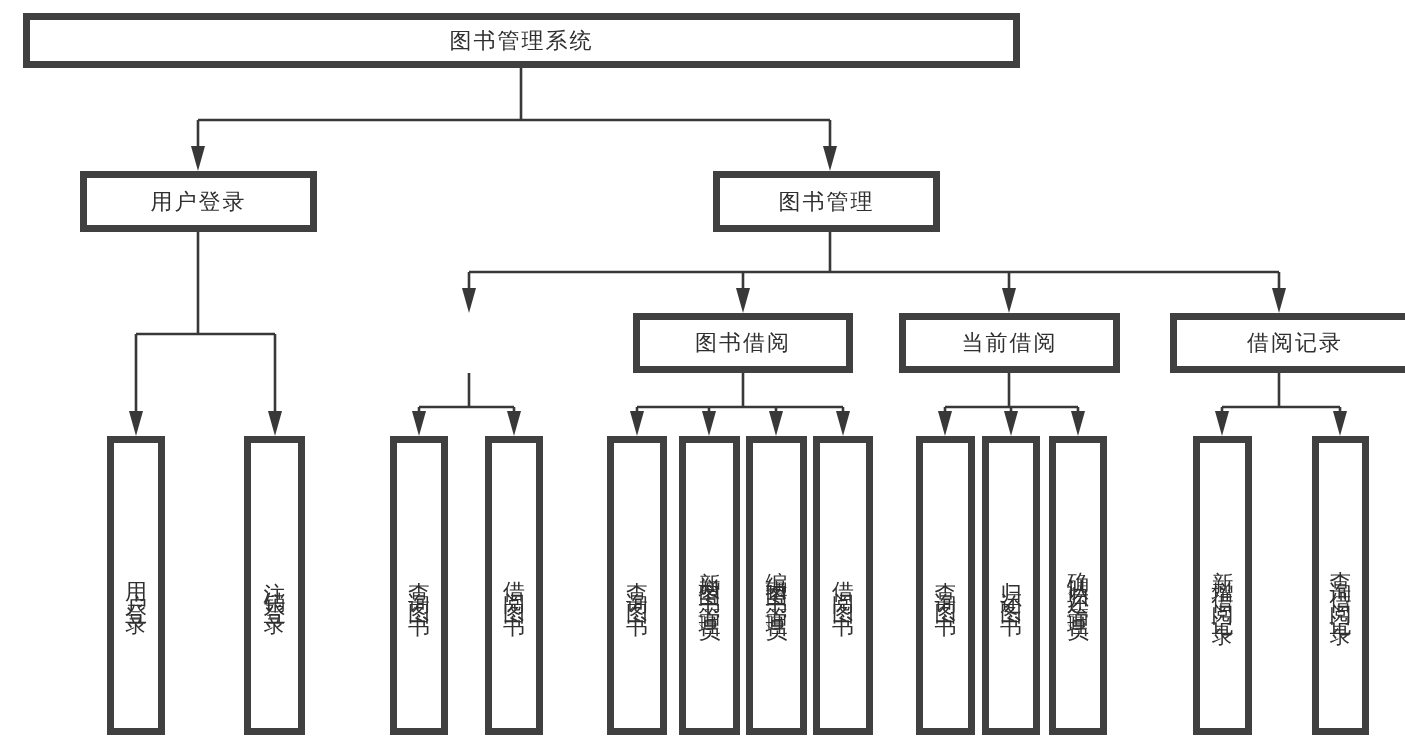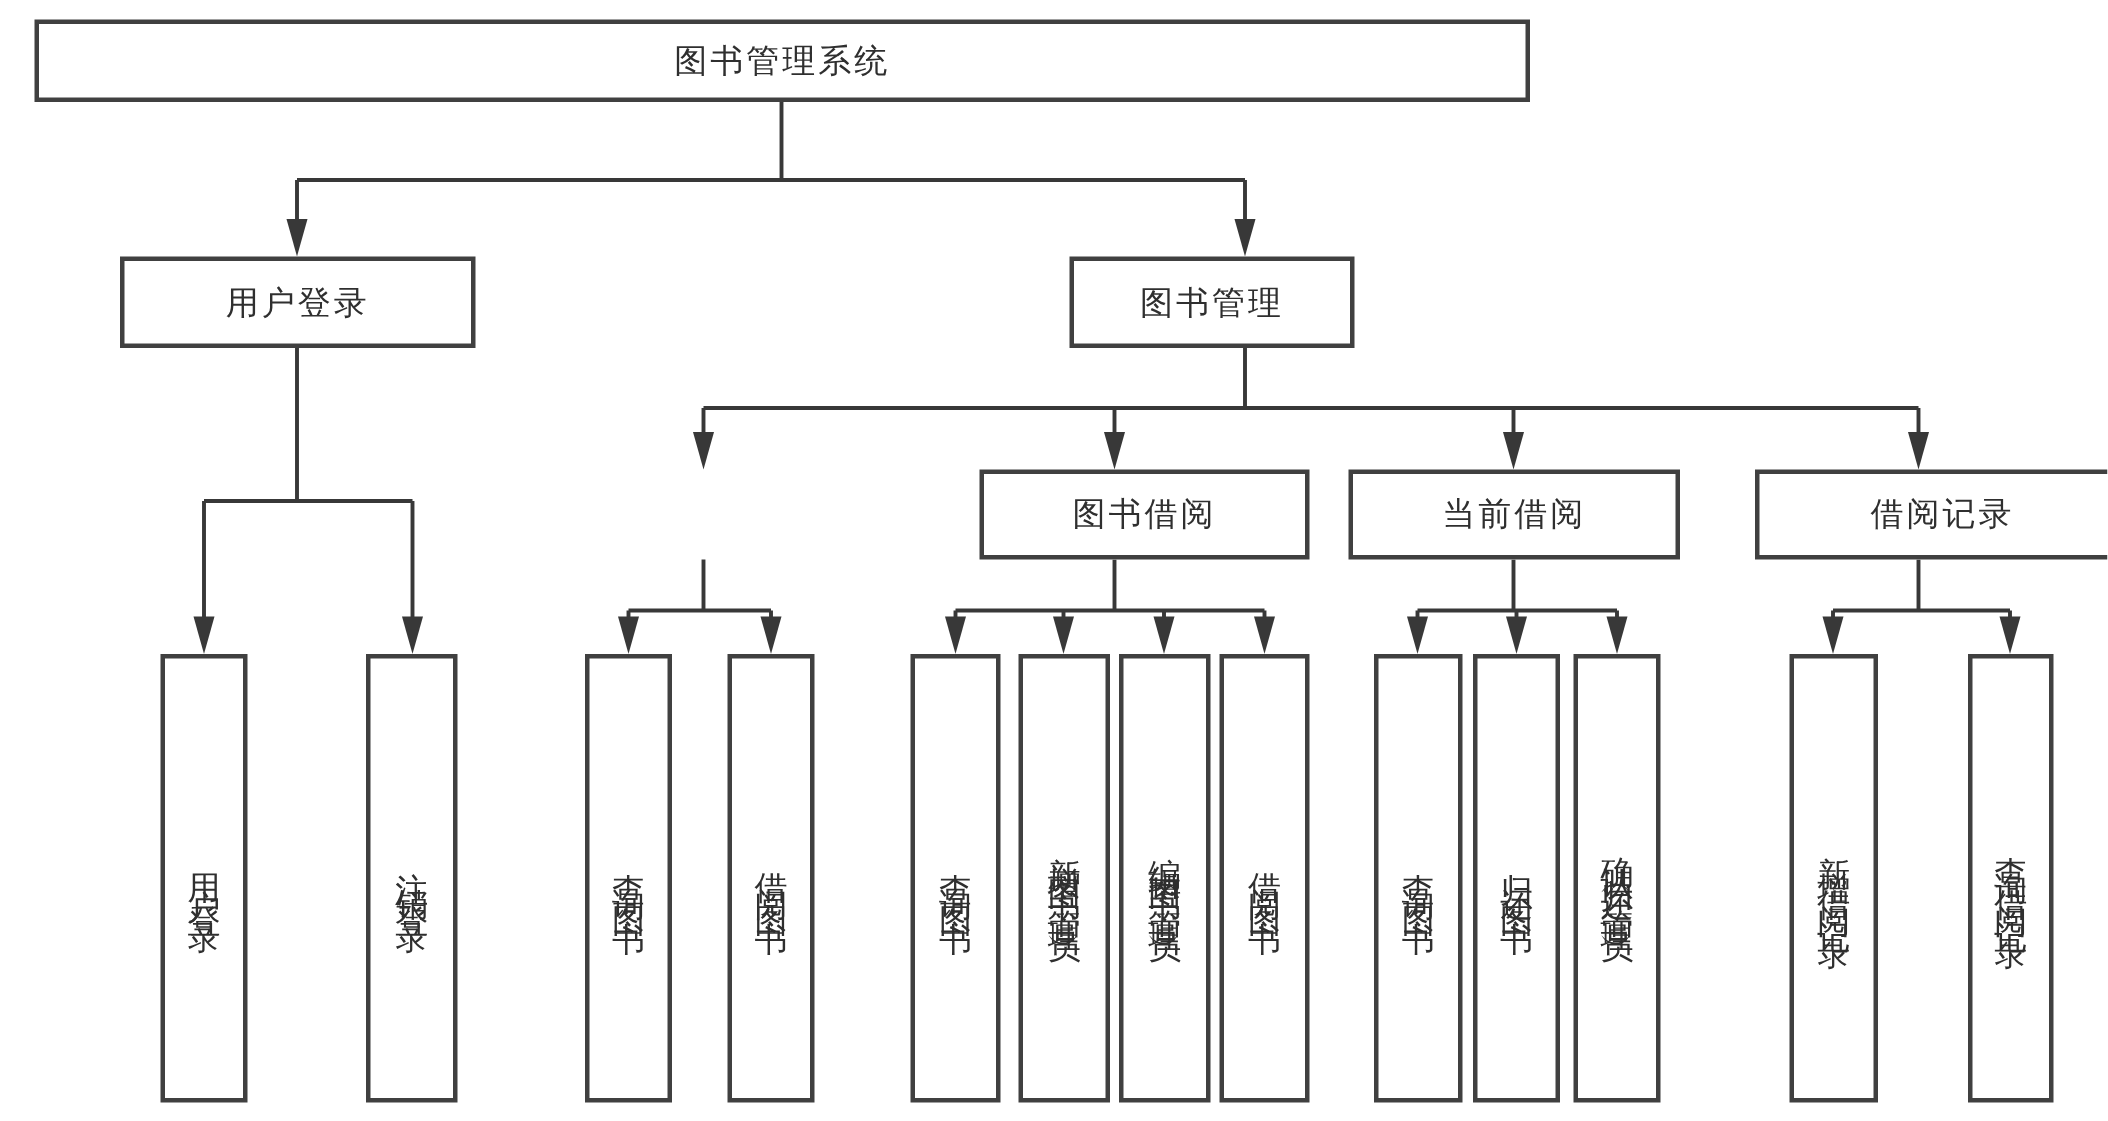--- a/index.html
+++ b/index.html
@@ -18,21 +18,21 @@
   }
   #wires {
     position: absolute;
     left: 0; top: 0;
     z-index: 0;
   }
   .box {
     position: absolute;
     box-sizing: border-box;
     background: #ffffff;
-    border: 3px solid #404040;
+    border: 7px solid #404040;
     display: flex;
     align-items: center;
     justify-content: center;
     z-index: 1;
   }
   .box.h span {
     font-size: 22px;
     letter-spacing: 2px;
     white-space: nowrap;
   }
@@ -107,25 +107,25 @@
     </g>
   </svg>
 
   <div class="box h" style="left:23px; top:13px; width:997px; height:55px">
     <span>图书管理系统</span>
   </div>
 
   <div class="box h" style="left:80px; top:171px; width:237px; height:61px">
     <span>用户登录</span>
   </div>
-  <div class="box h" style="left:713px; top:171px; width:190px; height:61px">
+  <div class="box h" style="left:713px; top:171px; width:227px; height:61px">
     <span>图书管理</span>
   </div>
 
-  <div class="box h" style="left:653px; top:313px; width:220px; height:60px">
+  <div class="box h" style="left:633px; top:313px; width:220px; height:60px">
     <span>图书借阅</span>
   </div>
   <div class="box h" style="left:899px; top:313px; width:221px; height:60px">
     <span>当前借阅</span>
   </div>
   <div class="box h" style="left:1170px; top:313px; width:250px; height:60px">
     <span>借阅记录</span>
   </div>
 
   <div class="box v" style="left:107px; width:58px">

